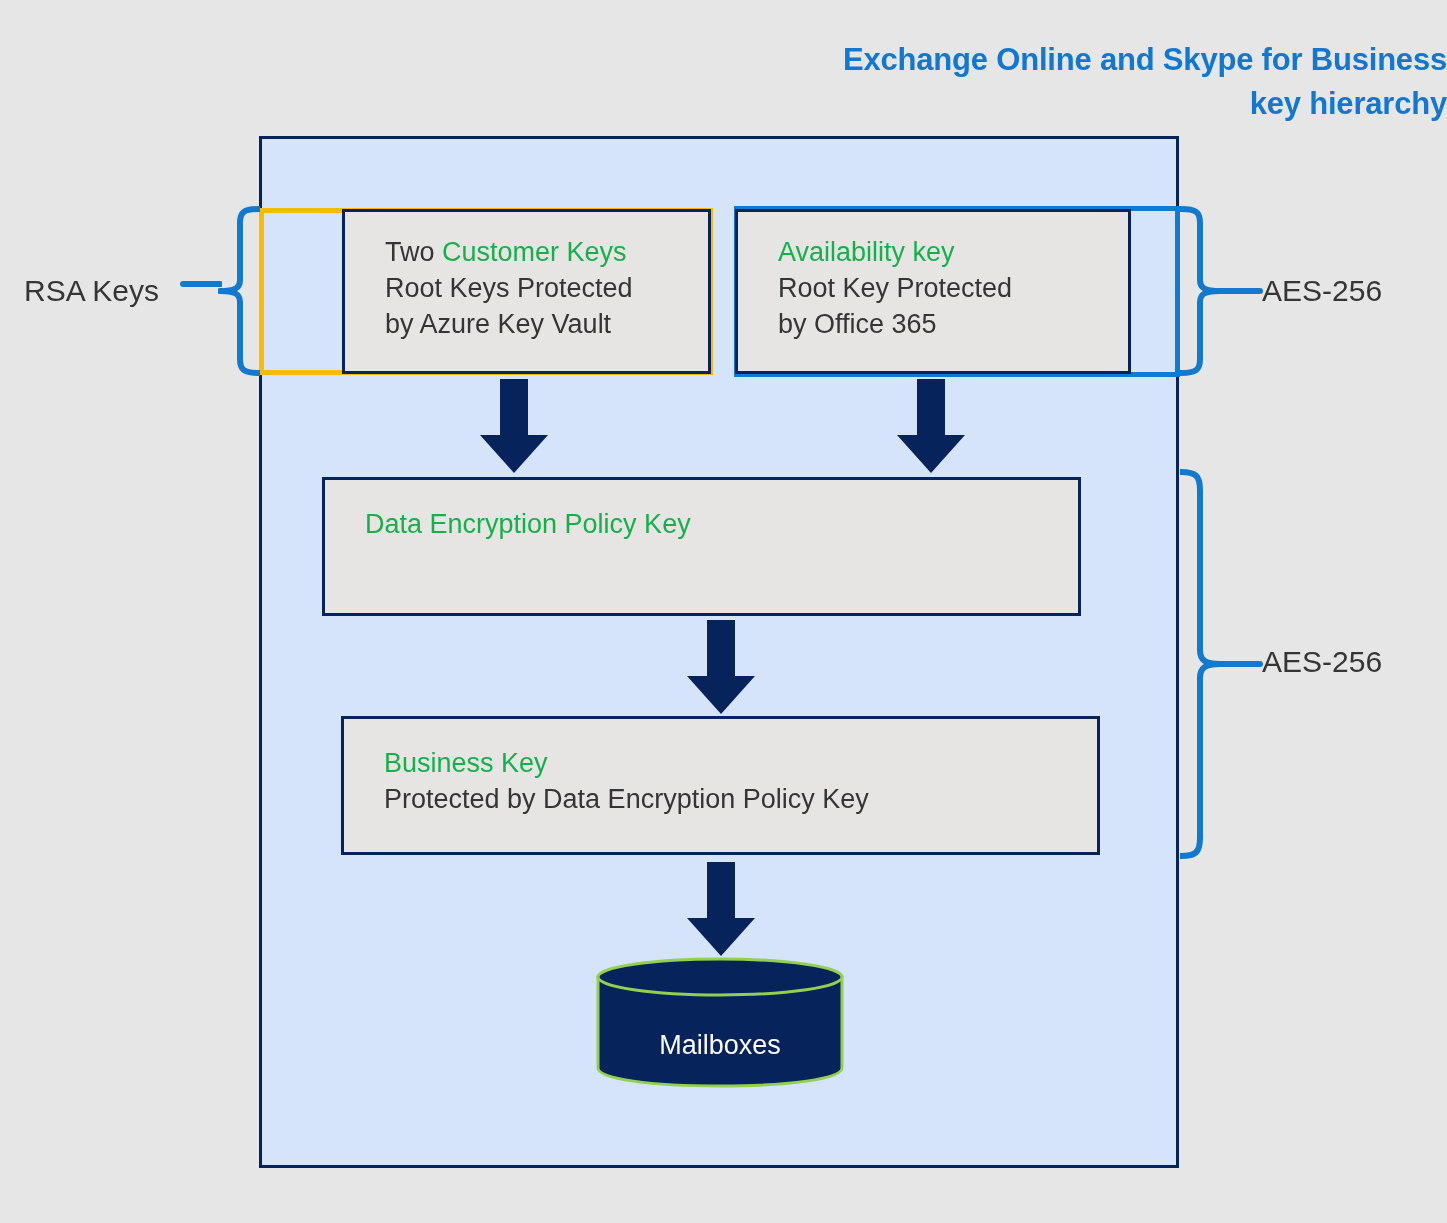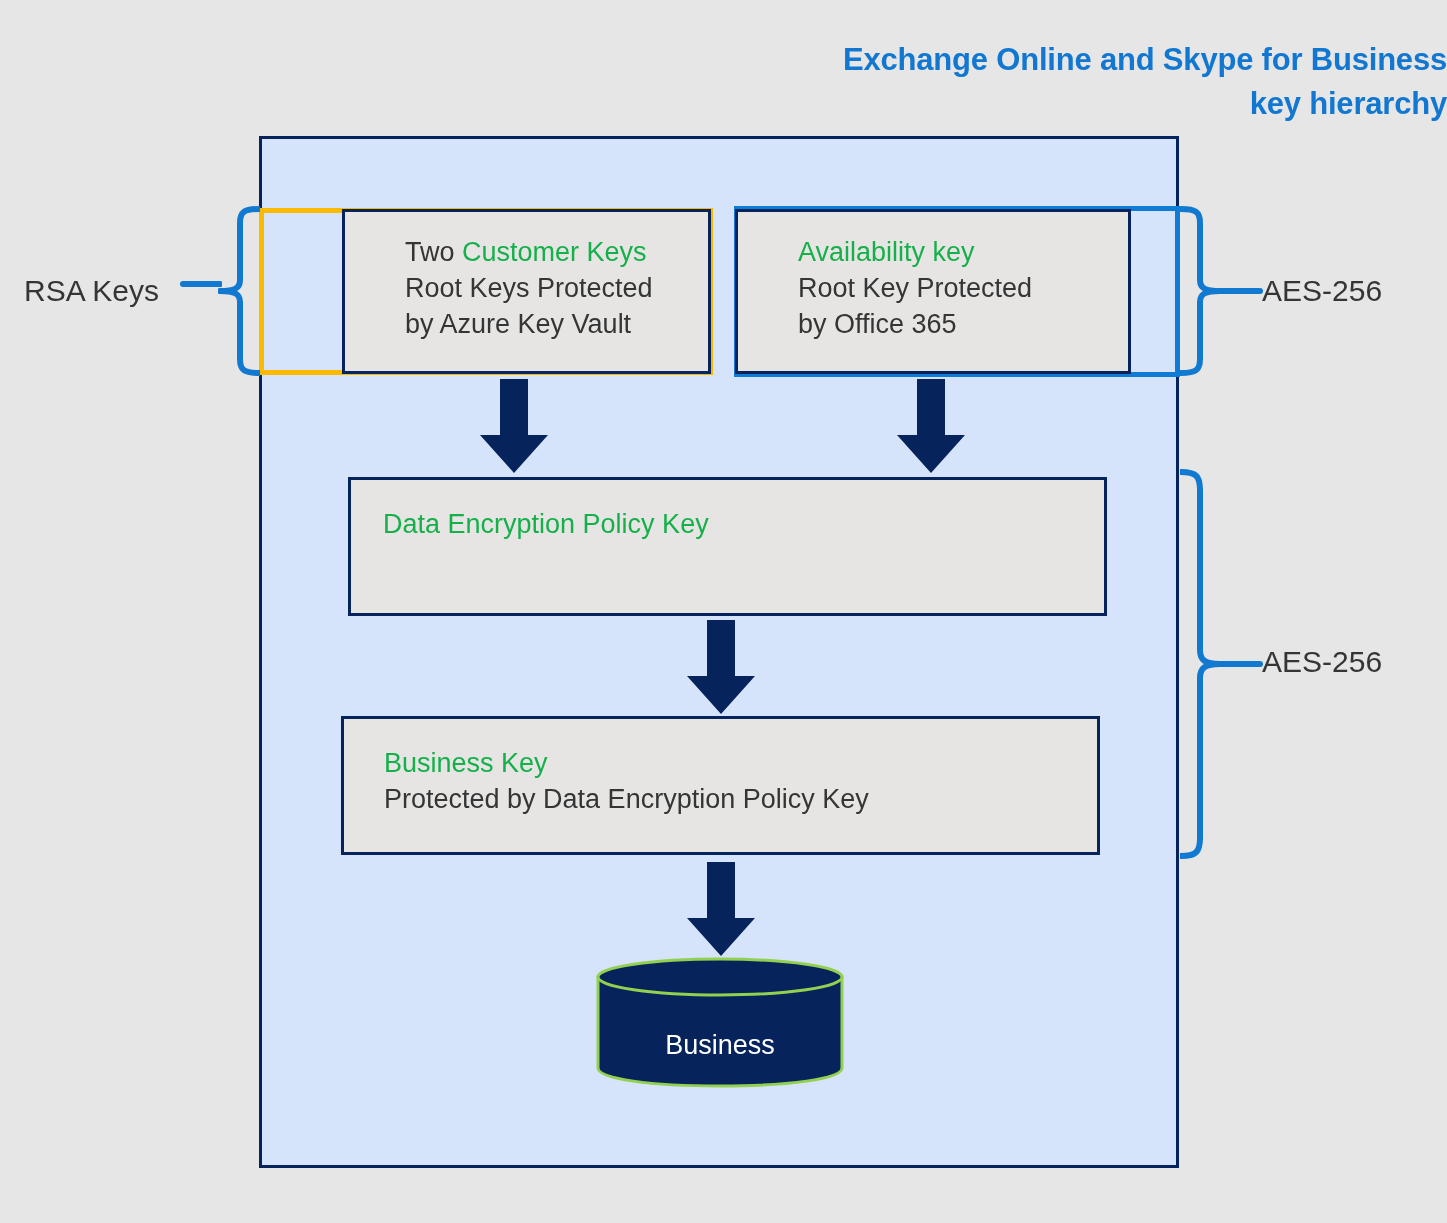--- a/index.html
+++ b/index.html
@@ -70,40 +70,40 @@
     height: 171px;
     border: 5px solid #0f7bd4;
   }
 
   
   .keybox {
     position: absolute;
     box-sizing: border-box;
     background: #e6e5e4;
     border: 3px solid #06235c;
-    padding: 22px 0 0 60px;
+    padding: 22px 0 0 40px;
   }
   .keybox.customer-keys {
     left: 342px;
     top: 209px;
     width: 369px;
     height: 165px;
   }
   .keybox.availability-key {
     left: 735px;
     top: 209px;
     width: 396px;
     height: 165px;
   }
   .keybox.dep-key {
-    left: 348px;
+    left: 322px;
     top: 477px;
     width: 759px;
     height: 139px;
-    padding: 26px 0 0 32px;
+    padding: 26px 0 0 40px;
   }
   .keybox.mailbox-key {
     left: 341px;
     top: 716px;
     width: 759px;
     height: 139px;
     padding: 26px 0 0 40px;
   }
 
   .kb-line {
@@ -255,15 +255,15 @@
       <polygon points="22,0 50,0 50,56 70,56 36,94 2,56 22,56" fill="#06235c"></polygon>
     </svg>
   </div>
 
   <div class="cylinder">
     <svg width="248" height="131" viewBox="0 0 248 131" xmlns="http://www.w3.org/2000/svg">
       <path d="M2 20 L2 111 C2 122, 56 129, 124 129 C192 129, 246 122, 246 111 L246 20 Z" fill="#06235c" stroke="#92d050" stroke-width="3"></path>
       <ellipse cx="124" cy="20" rx="122" ry="18" fill="#06235c" stroke="#92d050" stroke-width="3"></ellipse>
     </svg>
   </div>
-  <div class="cyl-label">Business</div>
+  <div class="cyl-label">Mailboxes</div>
 
 </div>
 
 </body></html>

